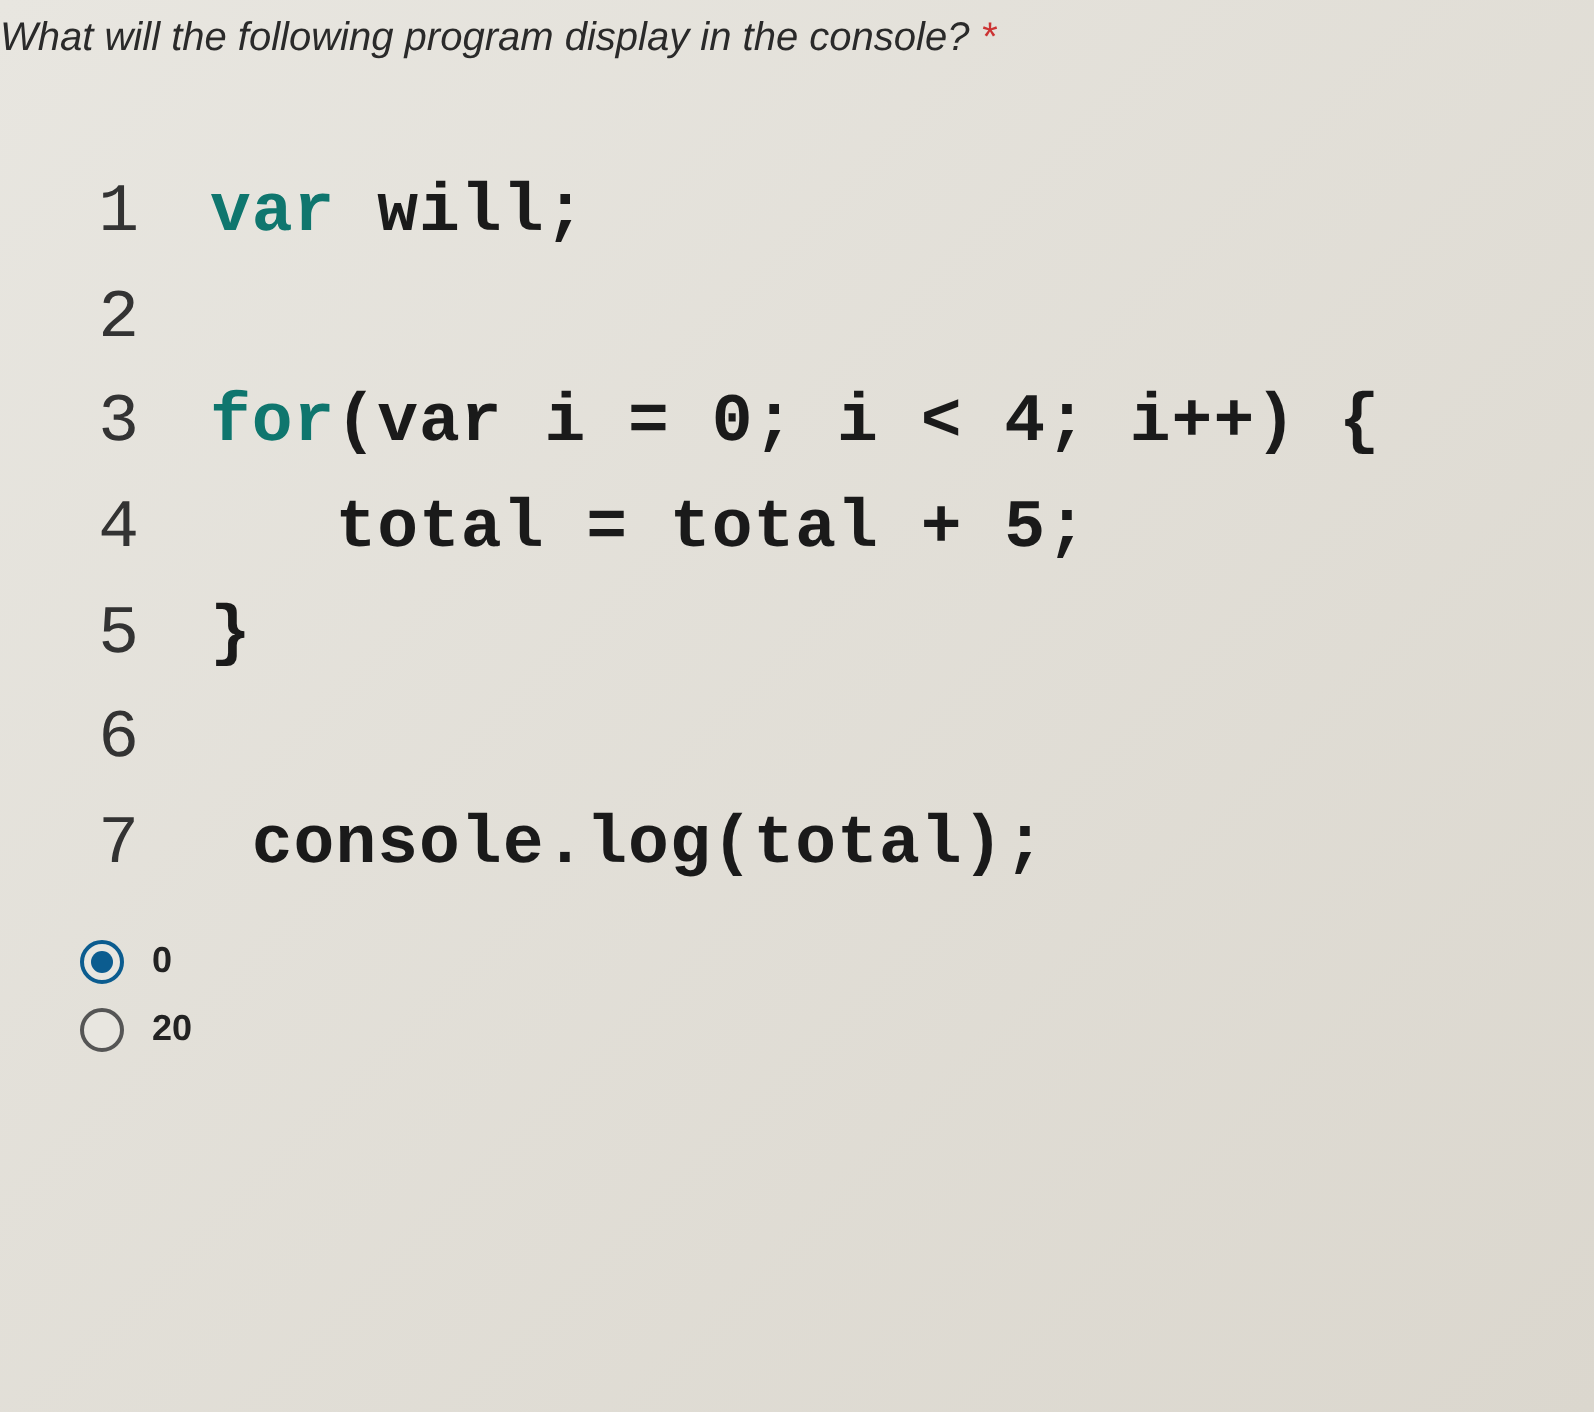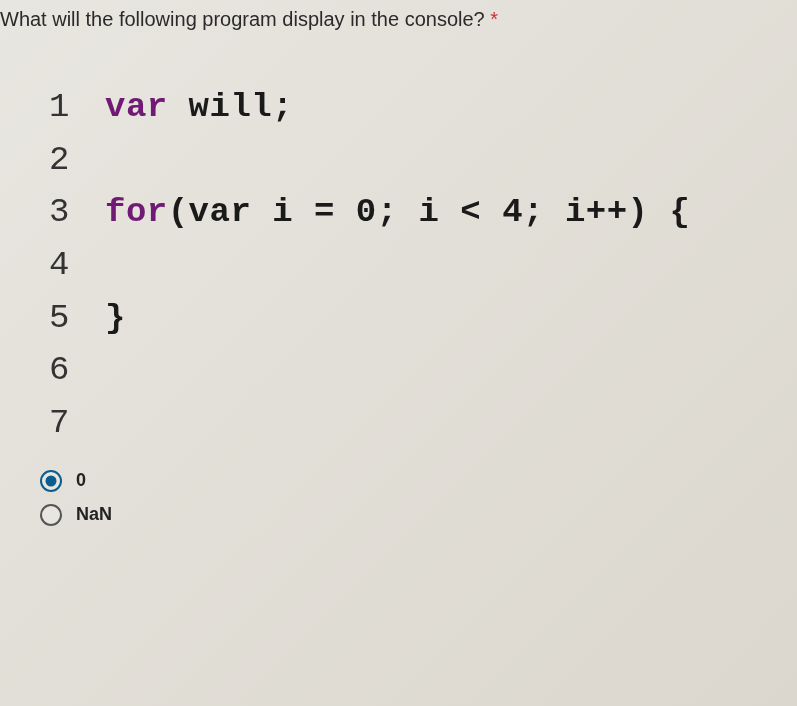--- a/index.html
+++ b/index.html
@@ -13,20 +13,21 @@
       background: linear-gradient(135deg, #e8e6e0 0%, #dbd7ce 100%);
       font-family: Arial, sans-serif;
       overflow: hidden;
       position: relative;
     }
     .question-title {
       font-size: 20px;
       color: #2a2a2a;
       padding: 8px 0 0 0;
       font-weight: 400;
+      font-style: italic;
     }
     .asterisk {
       color: #c33;
     }
     .code-block {
       margin-top: 50px;
       margin-left: 20px;
       font-family: 'Courier New', Courier, monospace;
       font-size: 34px;
       font-weight: 600;
@@ -42,21 +43,21 @@
       width: 50px;
       text-align: right;
       margin-right: 35px;
       color: #333;
       font-weight: 500;
     }
     .code-content {
       white-space: pre;
     }
     .kw {
-      color: #701a75;
+      color: #0f766e;
     }
     .options {
       margin-top: 20px;
       margin-left: 40px;
     }
     .option {
       display: flex;
       align-items: center;
       margin-bottom: 12px;
       font-size: 18px;
@@ -112,36 +113,38 @@
   <div class="code-line">
     <span class="line-number">2</span>
     <span class="code-content"><span class="kw"></span><span></span></span>
   </div>
   <div class="code-line">
     <span class="line-number">3</span>
     <span class="code-content"><span class="kw">for</span><span>(var i = 0; i &lt; 4; i++) {</span></span>
   </div>
   <div class="code-line">
     <span class="line-number">4</span>
+    <span class="code-content"><span class="kw"></span><span>   total = total + 5;</span></span>
   </div>
   <div class="code-line">
     <span class="line-number">5</span>
     <span class="code-content"><span class="kw"></span><span>}</span></span>
   </div>
   <div class="code-line">
     <span class="line-number">6</span>
     <span class="code-content"><span class="kw"></span><span></span></span>
   </div>
   <div class="code-line">
     <span class="line-number">7</span>
+    <span class="code-content"><span class="kw"></span><span> console.log(total);</span></span>
   </div>
 </div>
 
 <div class="options">
   <div class="option">
     <span class="radio selected"></span>
     <span>0</span>
   </div>
   <div class="option">
     <span class="radio"></span>
-    <span>NaN</span>
+    <span>20</span>
   </div>
 </div>
 
 </body></html>

